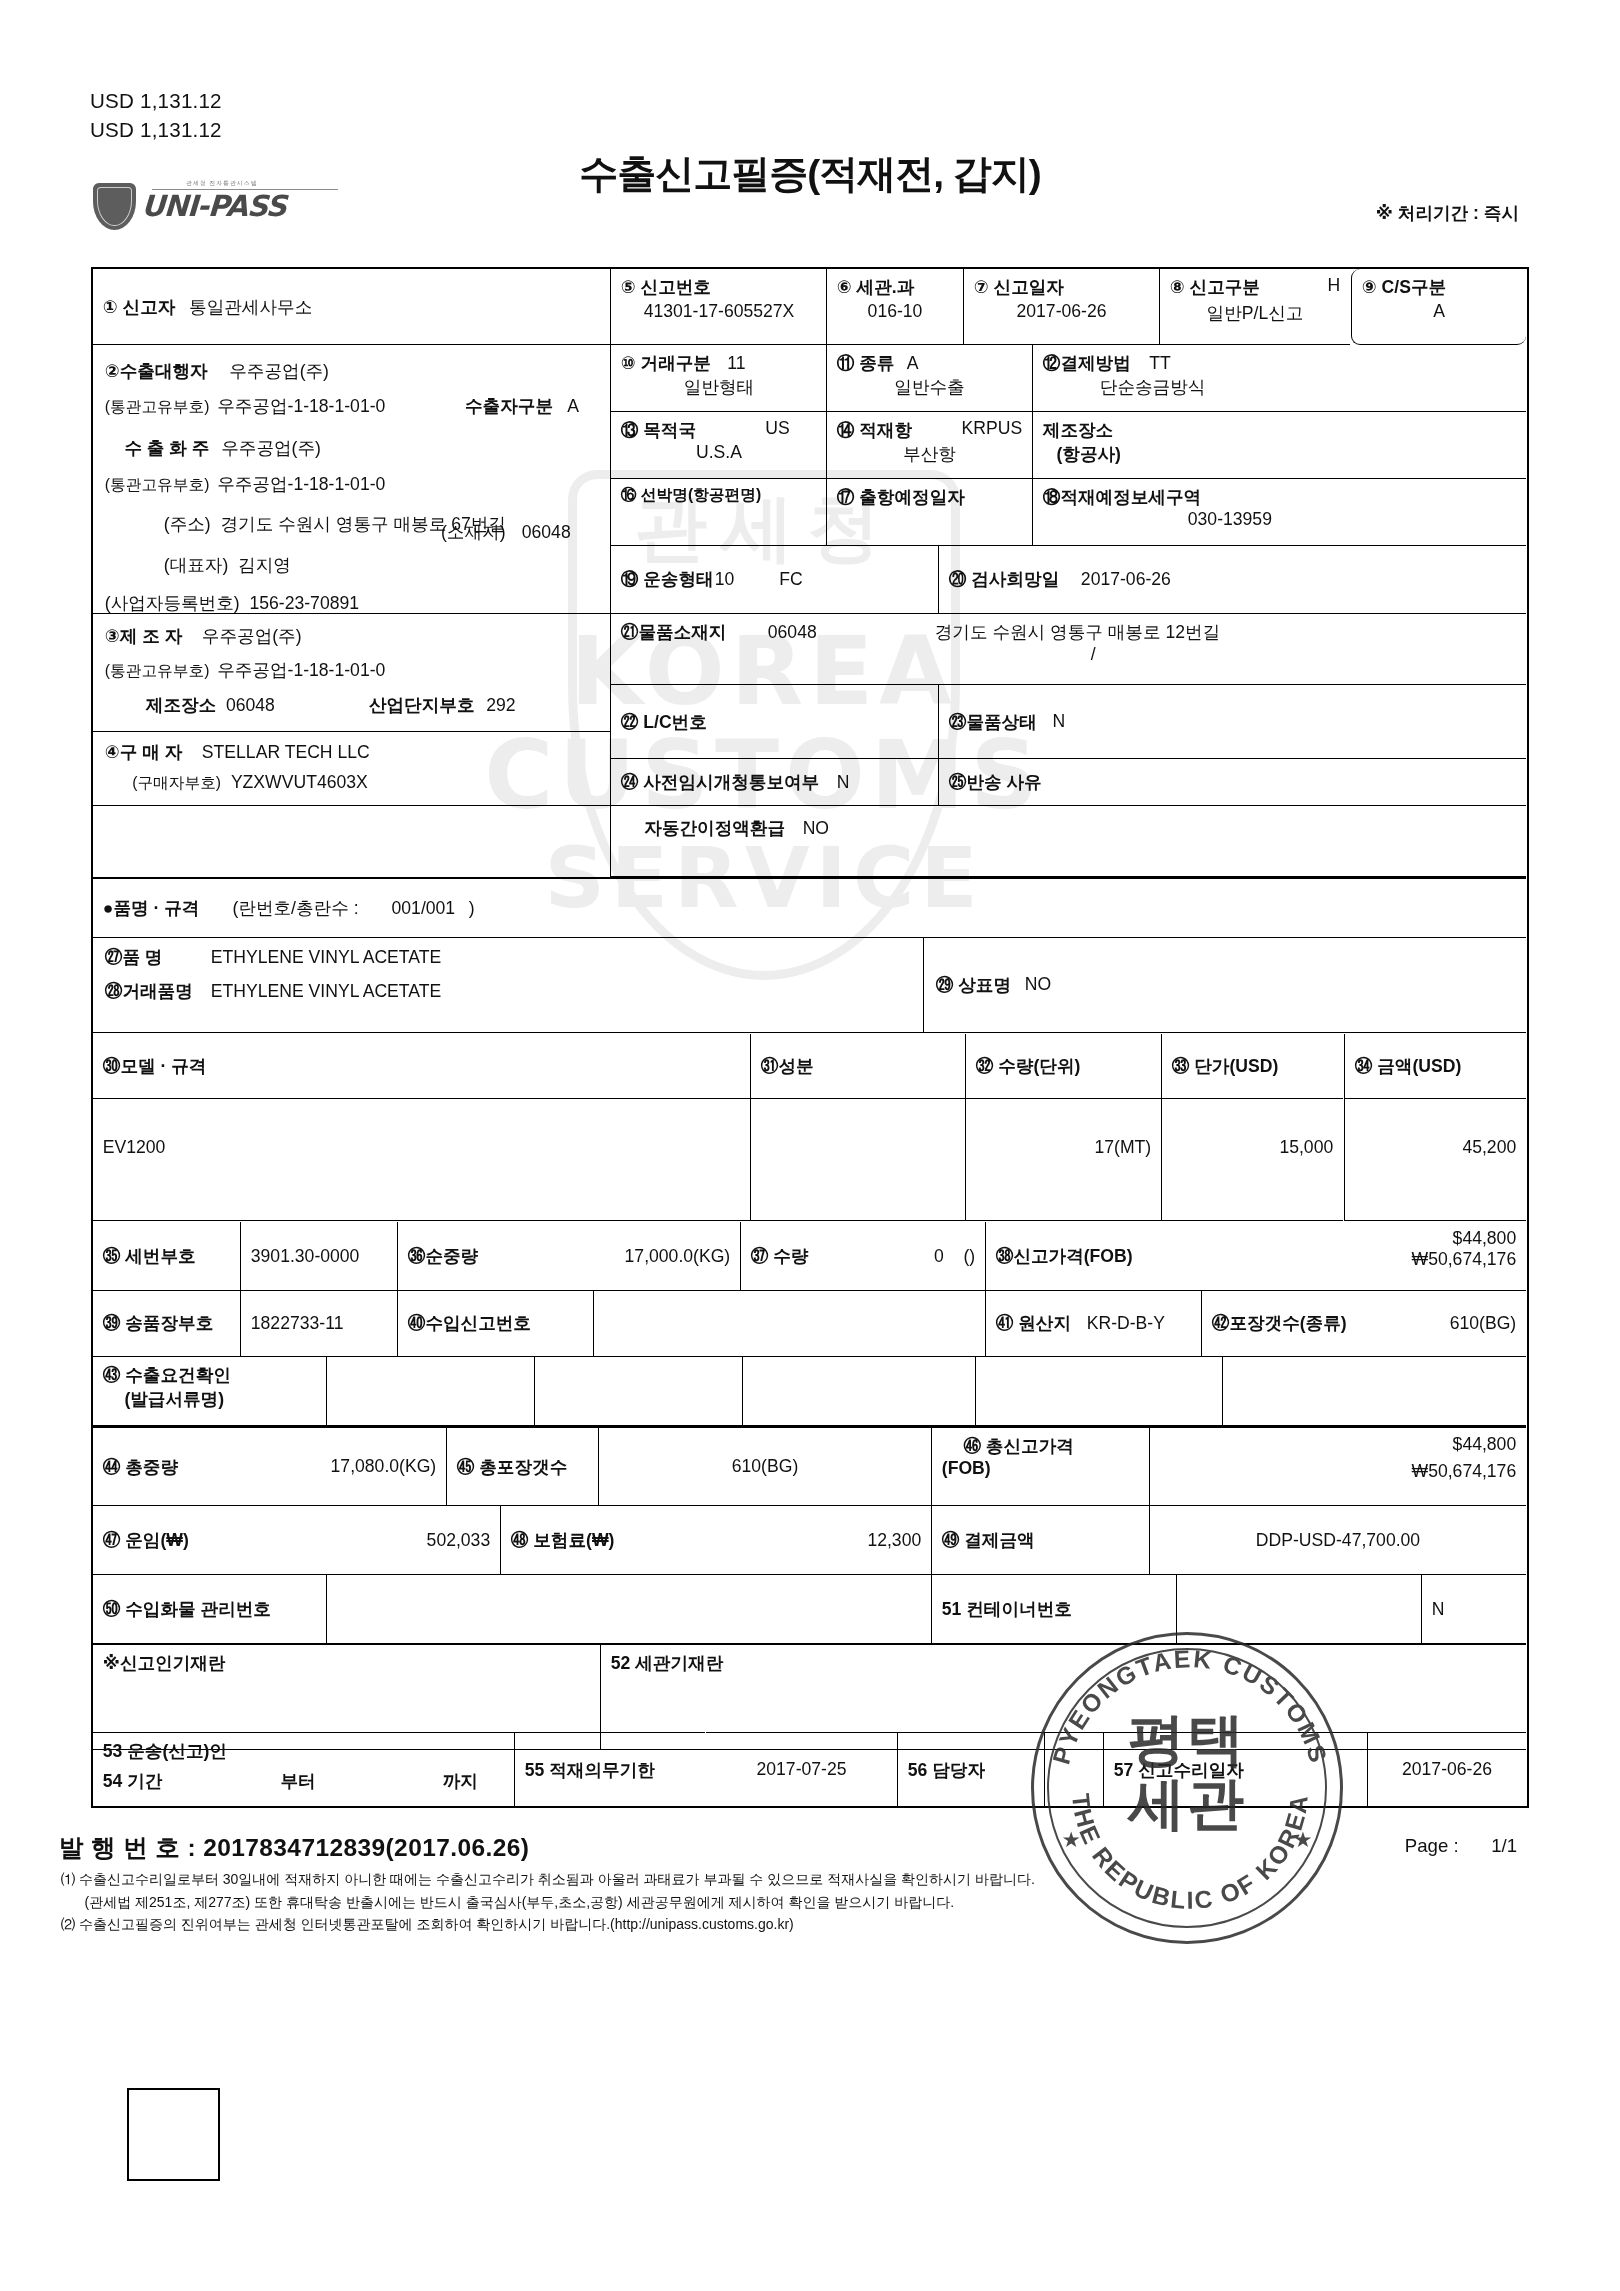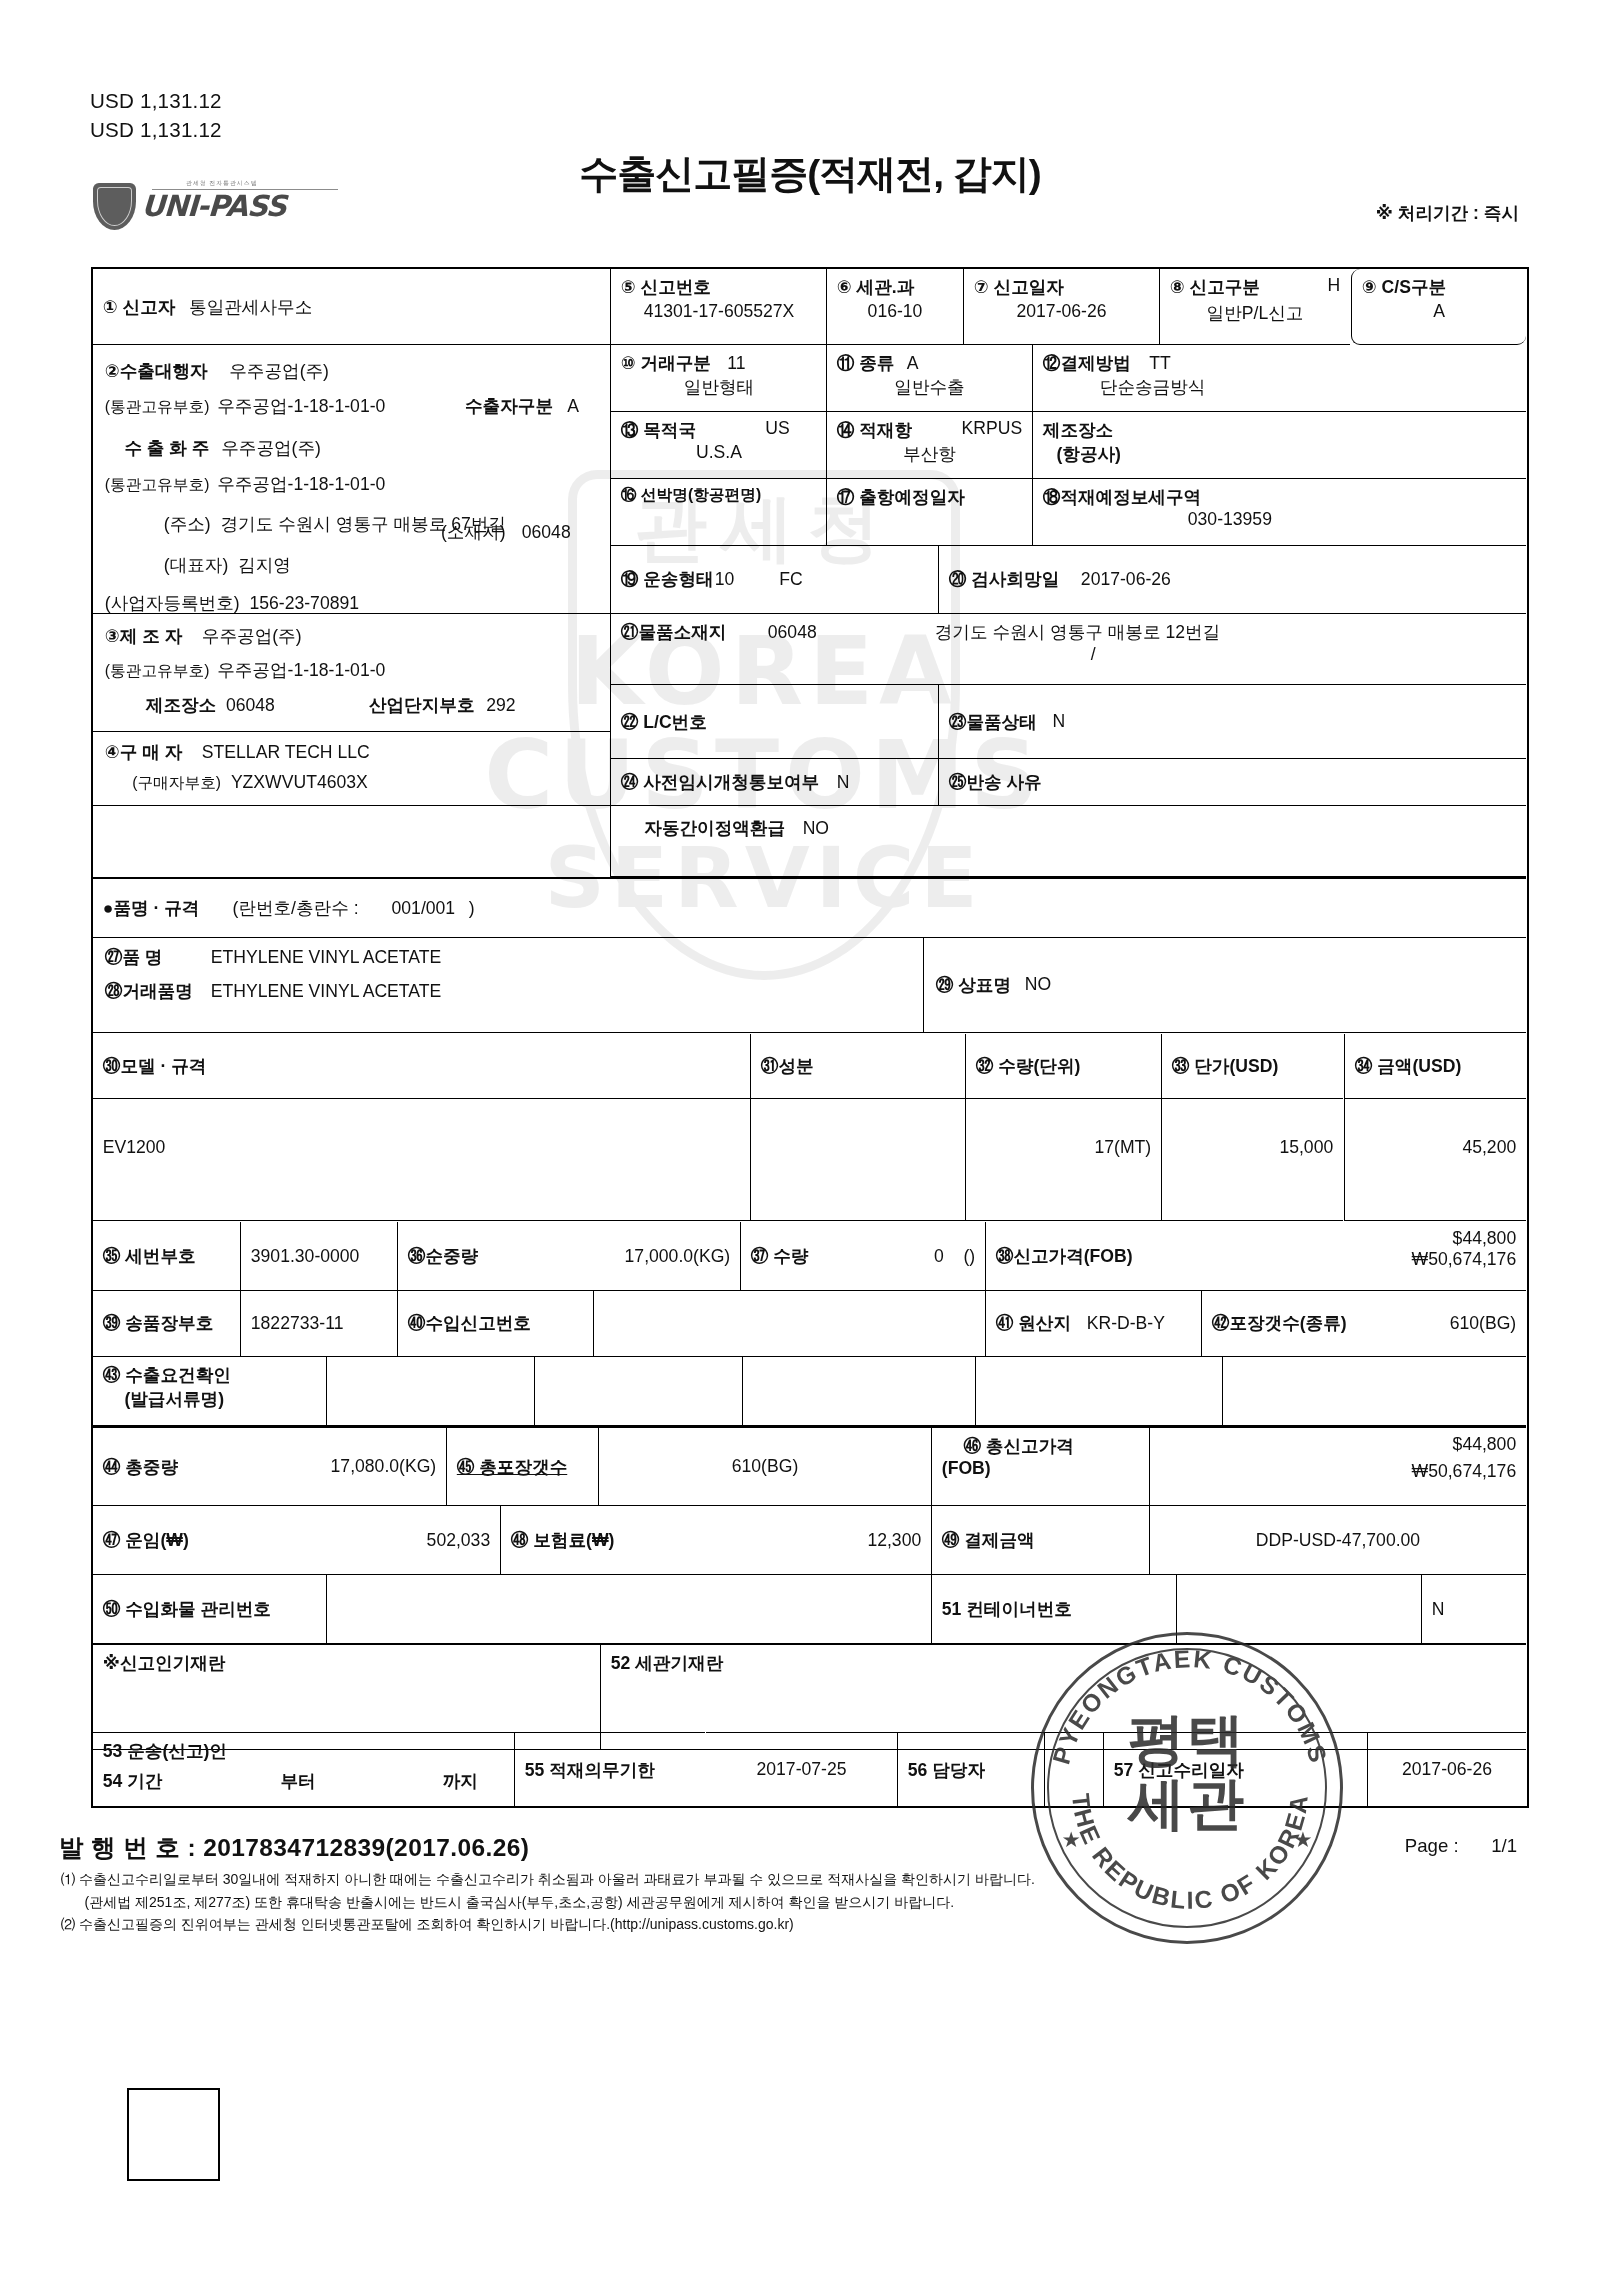--- a/index.html
+++ b/index.html
@@ -430,21 +430,21 @@
     <div class="cell bb bl" style="left:649px;top:1088px;width:233px;height:69px;"></div>
     <div class="cell bb bl" style="left:882px;top:1088px;width:247px;height:69px;"></div>
     <div class="cell bb bl" style="left:1129px;top:1088px;width:304px;height:69px;"></div>
 
     <div class="cell bb thick-t pad" style="left:0;top:1157px;width:142px;height:80px;display:flex;align-items:center;">
       <span class="lbl">㊹ 총중량</span>
     </div>
     <div class="cell bb thick-t pad" style="left:142px;top:1157px;width:211px;height:80px;display:flex;align-items:center;justify-content:flex-end;">
       <span class="val">17,080.0(KG)</span>
     </div>
-    <div class="cell bb thick-t bl pad" style="left:353px;top:1157px;width:152px;height:80px;display:flex;align-items:center;text-decoration:underline;">
+    <div class="cell bb thick-t bl pad" style="left:353px;top:1157px;width:152px;height:80px;display:flex;align-items:center;">
       <span class="lbl">㊺ 총포장갯수</span>
     </div>
     <div class="cell bb thick-t bl pad" style="left:505px;top:1157px;width:333px;height:80px;display:flex;align-items:center;justify-content:center;">
       <span class="val">610(BG)</span>
     </div>
     <div class="cell bb thick-t bl pad" style="left:838px;top:1157px;width:218px;height:80px;">
       <div class="lbl" style="padding-left:21.6px">㊻ 총신고가격</div>
       <div class="lbl">(FOB)</div>
     </div>
     <div class="cell bb thick-t bl pad" style="left:1056px;top:1157px;width:377px;height:80px;">

